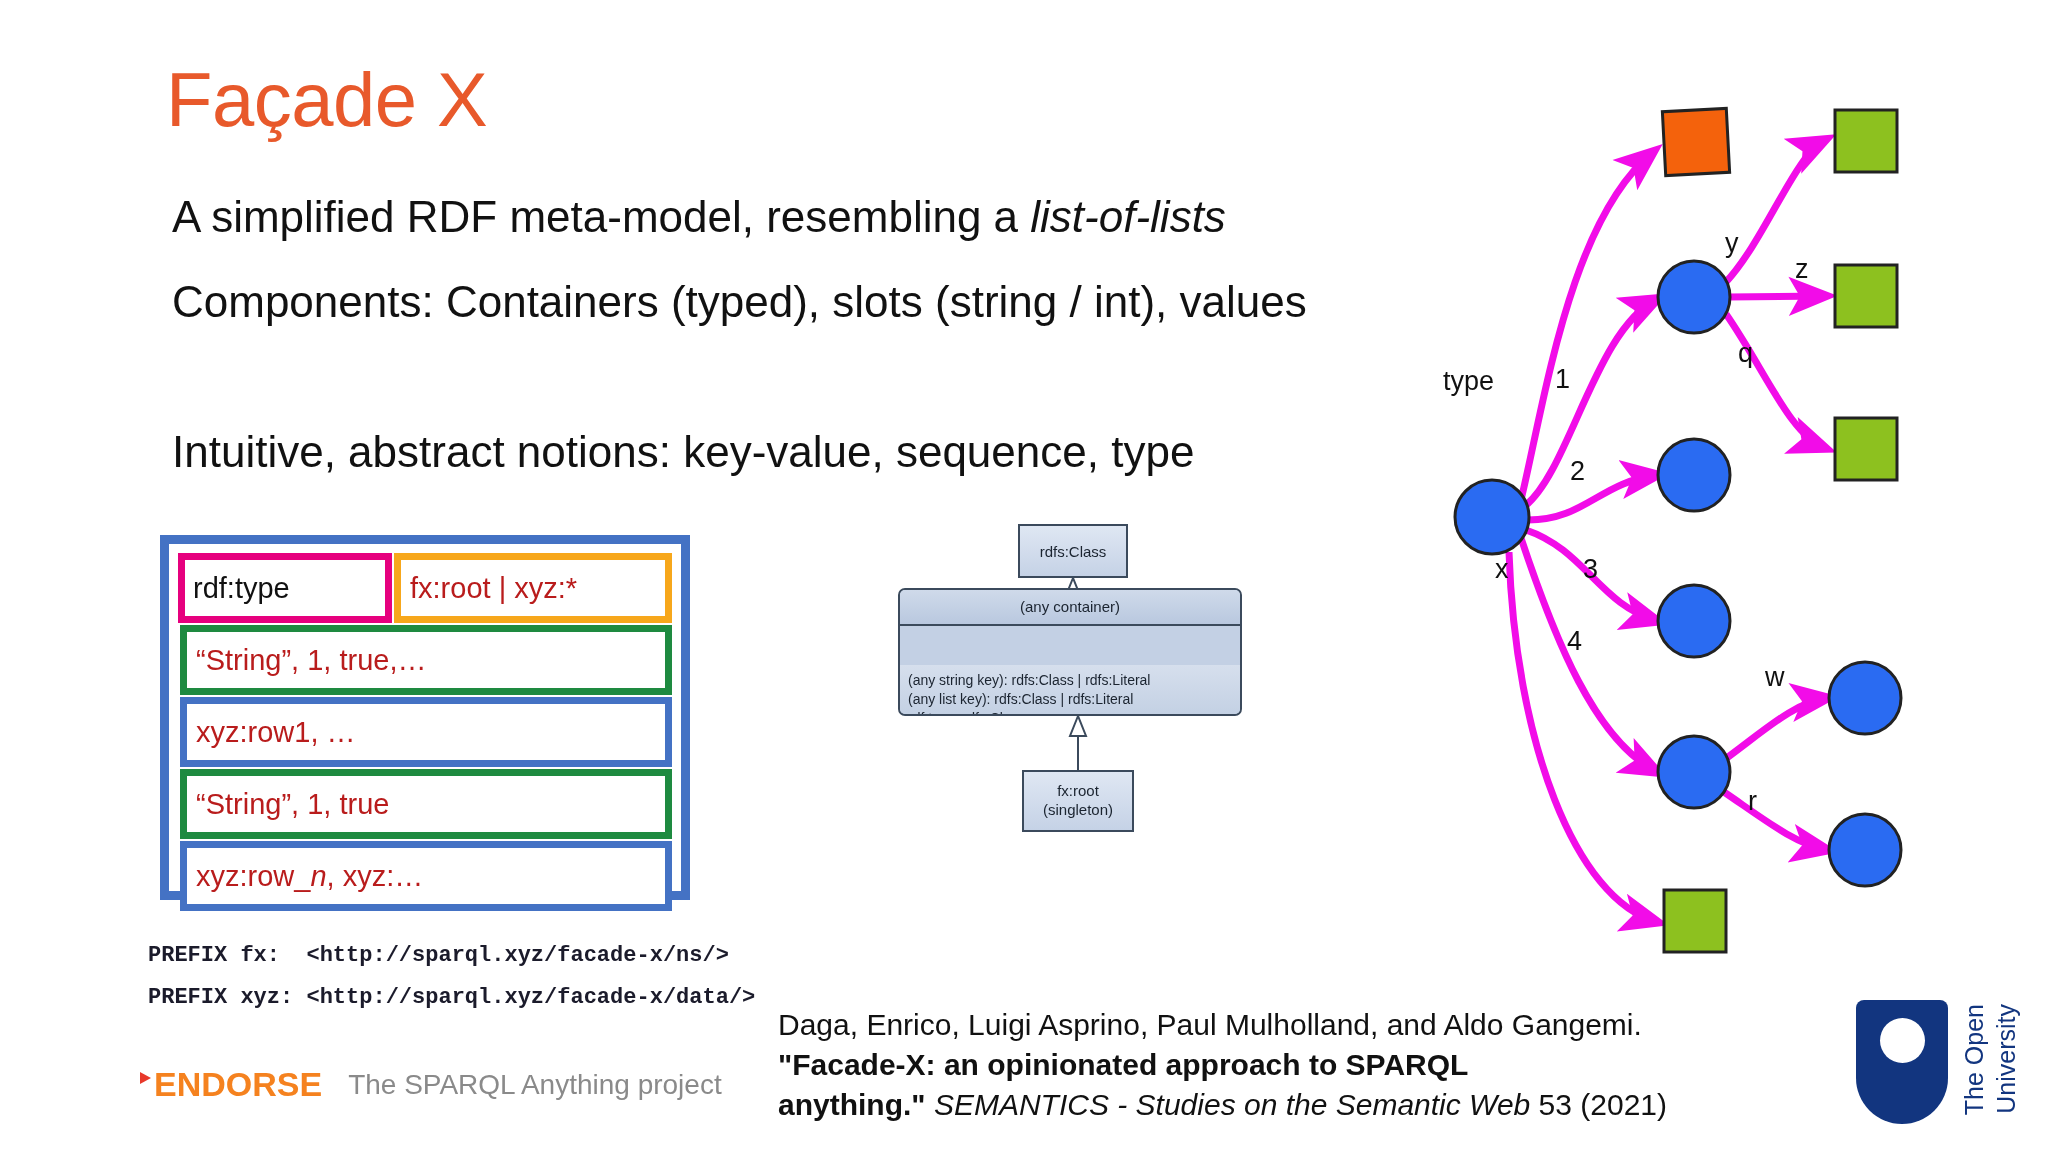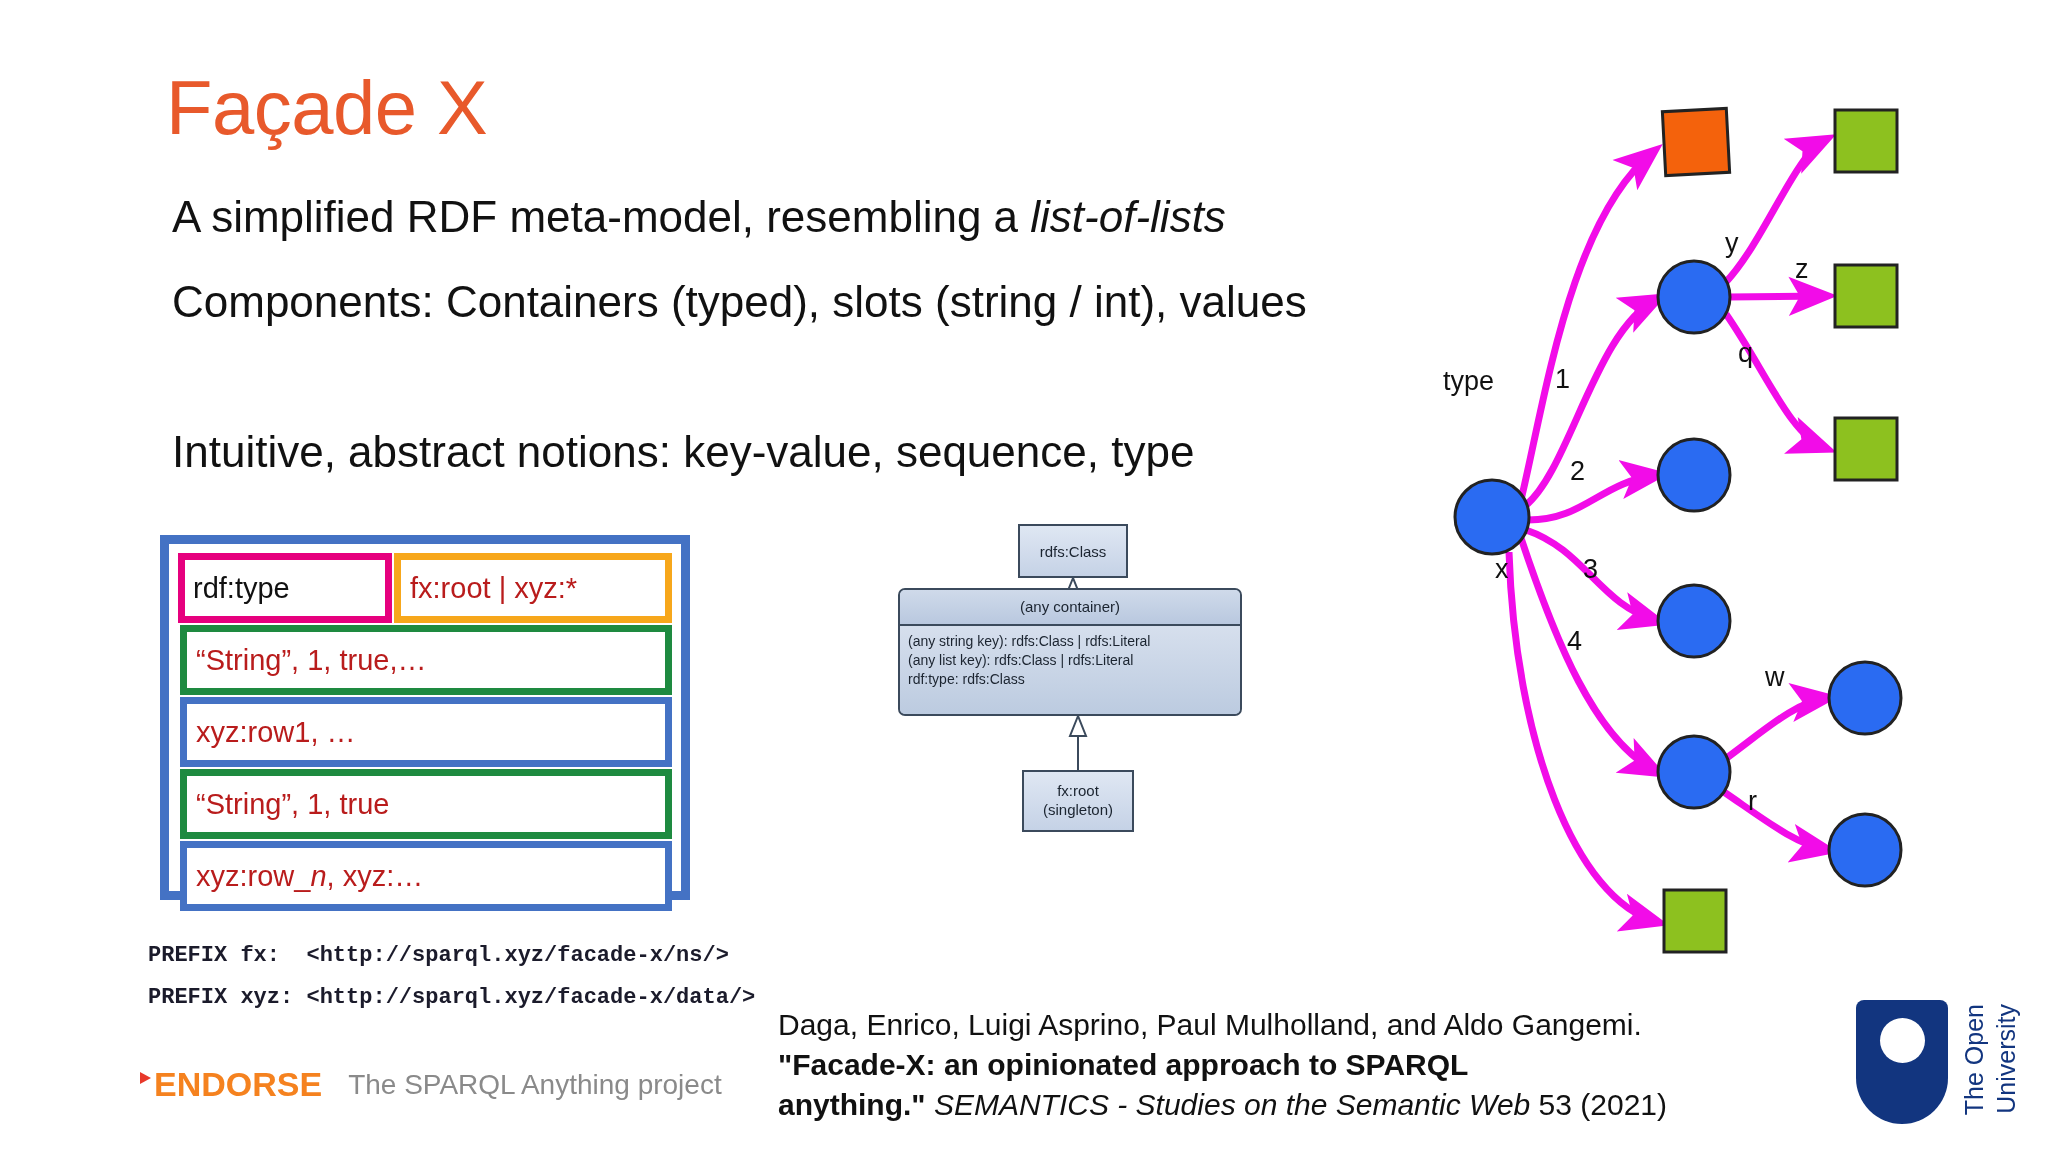--- a/index.html
+++ b/index.html
@@ -9,21 +9,21 @@
     background:#ffffff;
     font-family:"Liberation Sans", sans-serif;
     color:#111;
     overflow:hidden;
     position:relative;
   }
   .slide{position:absolute;inset:0;background:#fff;}
 
   
   #slide-title{
-    position:absolute;left:166px;top:70px;
+    position:absolute;left:166px;top:62px;
     font-size:76px;line-height:1.0;
     color:#E8592B;
     font-weight:400;
     letter-spacing:-0.5px;
     white-space:nowrap;
   }
 
   
   .bullet{
     position:absolute;left:172px;
@@ -123,20 +123,21 @@
   }
   #uml-rdfs-class{
     left:118px;top:4px;width:110px;height:54px;
     display:flex;align-items:center;justify-content:center;
   }
   #uml-any-container{
     left:-2px;top:68px;width:344px;height:128px;
     border-radius:7px;padding:0;overflow:hidden;
     display:flex;flex-direction:column;
     background:#c3d0e4;
+    gap:39px;
   }
   #uml-any-container .hdr{
     height:34px;line-height:34px;
     font-size:15px;color:#1b2430;
     border-bottom:2px solid #3b4a5c;
     background:linear-gradient(180deg,#cfdaea 0%,#b9c8df 100%);
   }
   #uml-any-container .body{
     flex:1;text-align:left;padding:6px 8px;
     font-size:14px;line-height:1.35;color:#1b2430;

